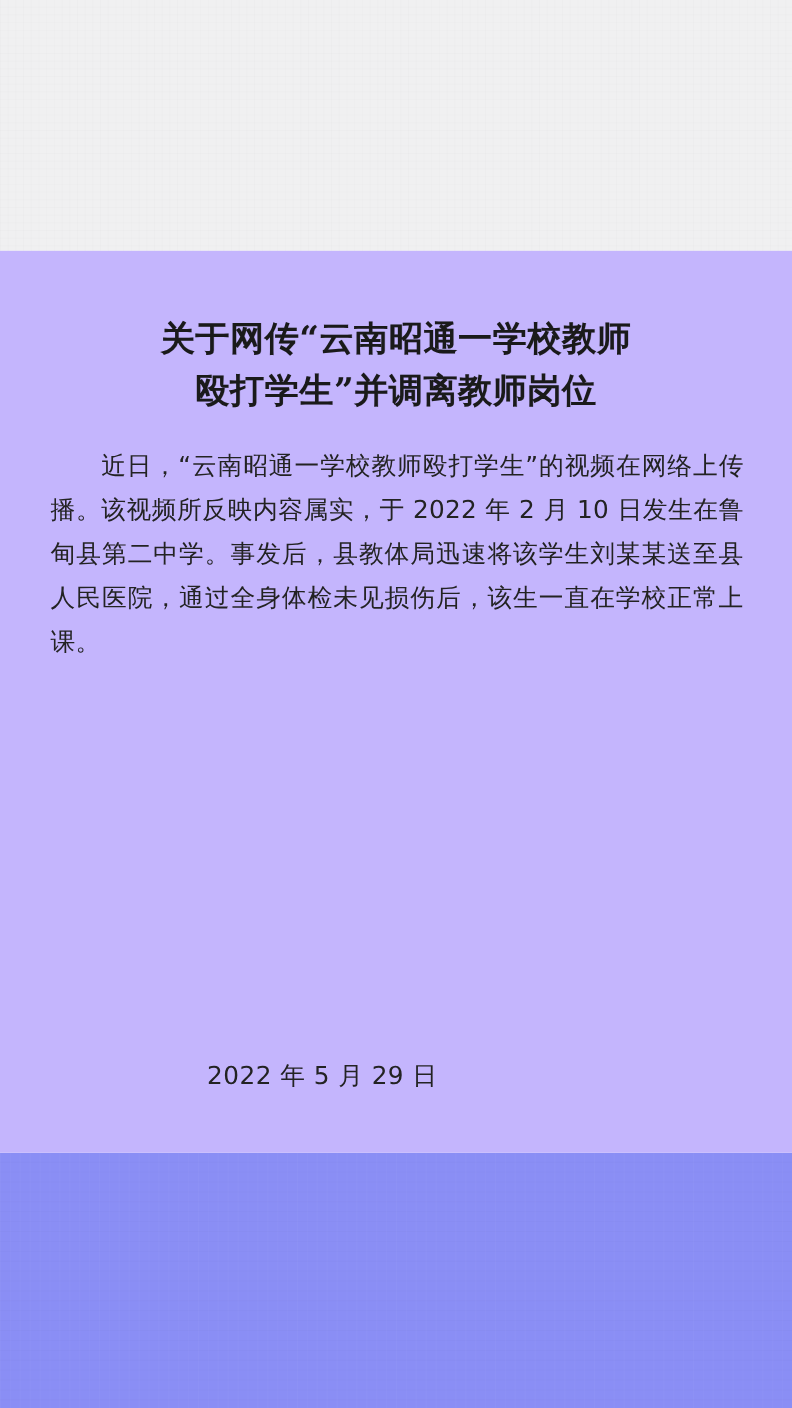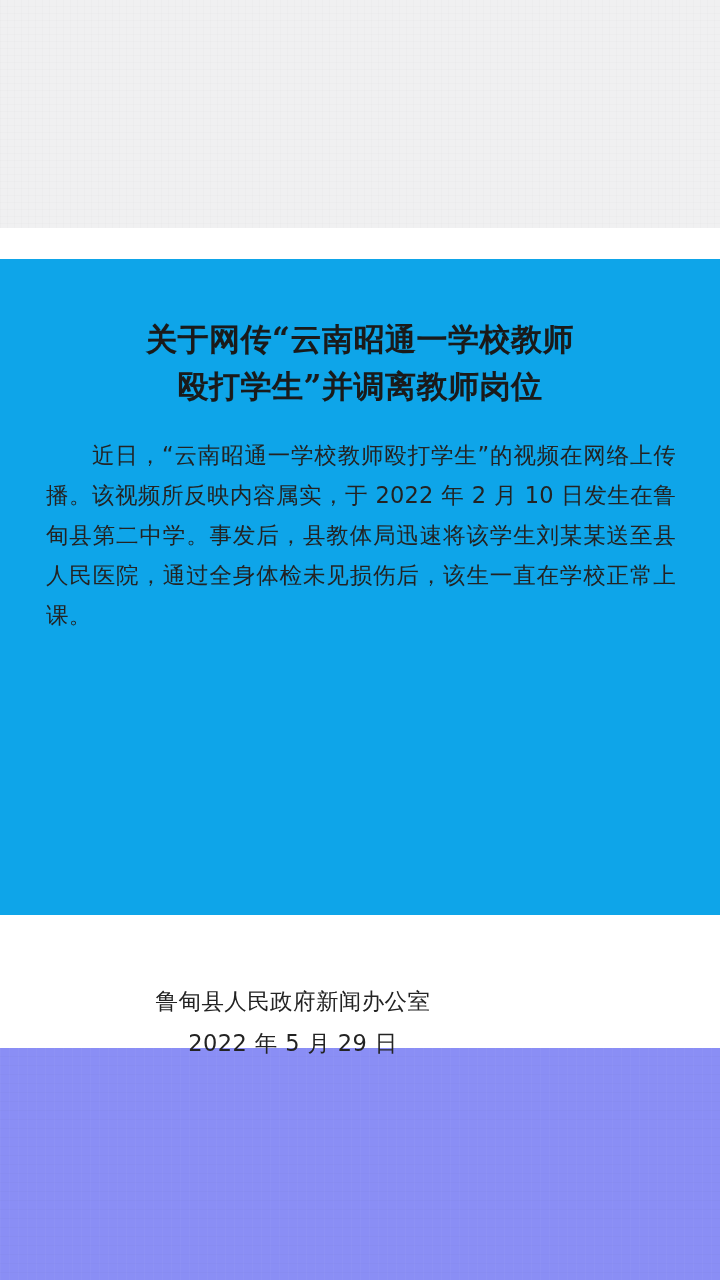--- a/index.html
+++ b/index.html
@@ -36,24 +36,23 @@
       linear-gradient(0deg, rgba(0,0,0,0.012) 1px, transparent 1px);
     background-size: 7px 7px, 7px 7px;
   }
 
   
   .document {
     position: absolute;
     left: 0;
     top: 228px;
     width: 720px;
-    height: 656px;
-    background: #0ea5e9;
+    height: 820px;
+    background: #c4b5fd;
     box-sizing: border-box;
-    margin-top: 31px;
   }
 
   
   .bottom-band {
     position: absolute;
     left: 0;
     top: 1048px;
     width: 720px;
     height: 232px;
     background-color: #8a8ef5;
@@ -143,19 +142,18 @@
     <h1 class="doc-title">
       <span class="title-line">关于网传“云南昭通一学校教师</span>
       <span class="title-line">殴打学生”并调离教师岗位</span>
     </h1>
 
     <div class="body-copy">
       <p class="para">近日，“云南昭通一学校教师殴打学生”的视频在网络上传播。该视频所反映内容属实，于 2022 年 2 月 10 日发生在鲁甸县第二中学。事发后，县教体局迅速将该学生刘某某送至县人民医院，通过全身体检未见损伤后，该生一直在学校正常上课。</p>
     </div>
 
     <div class="signature">
-      <div class="sig-org">鲁甸县人民政府新闻办公室</div>
       <div class="sig-date">2022 年 5 月 29 日</div>
     </div>
 
   </div>
 
 </div>
 
 </body></html>

